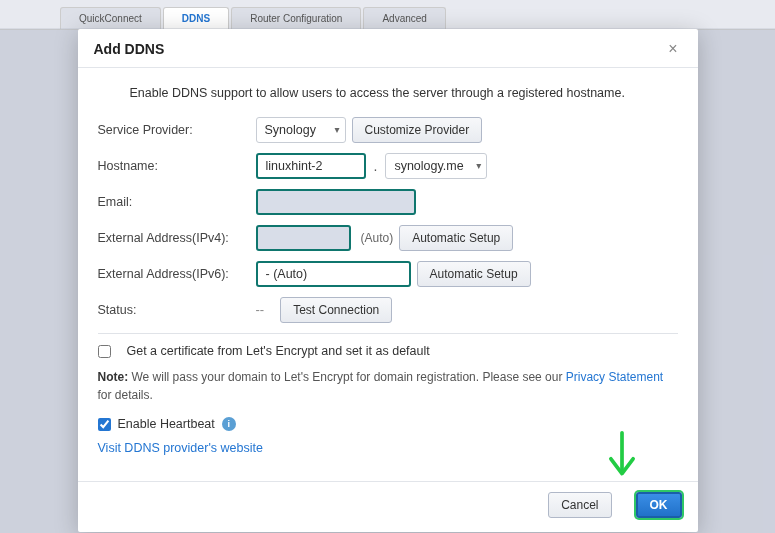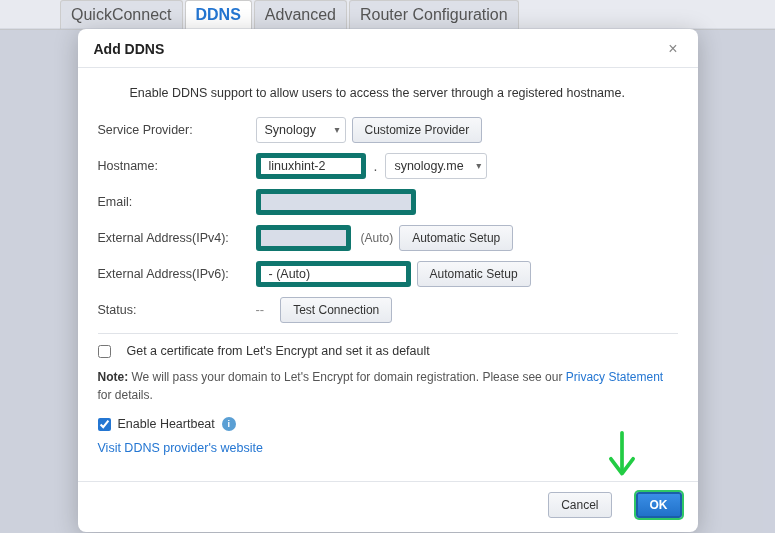--- a/index.html
+++ b/index.html
@@ -10,21 +10,21 @@
       display: flex;
       align-items: center;
       justify-content: center;
       min-height: 533px;
       width: 775px;
     }
 
     .dialog {
       position: relative;
       background: #fff;
-      border-radius: 8px;
+      border-radius: 2px;
       box-shadow: 0 4px 24px rgba(0,0,0,0.22);
       width: 620px;
       padding: 0;
       z-index: 10;
     }
 
     .dialog-header {
       display: flex;
       align-items: center;
       justify-content: space-between;
@@ -71,21 +71,21 @@
     }
     .form-controls {
       display: flex;
       align-items: center;
       gap: 6px;
       flex: 1;
     }
 
     input[type="text"] {
       height: 26px;
-      border: 5px solid #0f766e;
+      border: 2px solid #0f766e;
       border-radius: 3px;
       padding: 0 8px;
       font-size: 12.5px;
       color: #333;
       background: #fff;
       outline: none;
     }
     input[type="text"].blurred {
       background: #d8dde8;
       color: transparent;
@@ -258,22 +258,22 @@
       left: 0;
       right: 0;
       height: 30px;
       background: #e8eaf0;
       display: flex;
       align-items: flex-end;
       padding: 0 60px;
       border-bottom: 1px solid #ccc;
     }
     .bg-tab {
-      padding: 5px 10px;
-      font-size: 16px;
+      padding: 5px 18px;
+      font-size: 10px;
       color: #555;
       cursor: pointer;
       background: #dde0e8;
       border: 1px solid #ccc;
       border-bottom: none;
       border-radius: 3px 3px 0 0;
       margin-right: 2px;
     }
     .bg-tab.active {
       background: #fff;
@@ -294,22 +294,22 @@
     }
   </style>
 </head>
 <body>
 
 <div class="page-wrapper">
 
   <div class="bg-tabs">
     <div class="bg-tab">QuickConnect</div>
     <div class="bg-tab active">DDNS</div>
+    <div class="bg-tab">Router Configuration</div>
     <div class="bg-tab">Advanced</div>
-    <div class="bg-tab">Router Configuration</div>
   </div>
 
   <div class="center-wrapper">
     <div class="dialog">
 
       <div class="dialog-header">
         <span class="dialog-title">Add DDNS</span>
         <button class="close-btn">×</button>
       </div>
 

